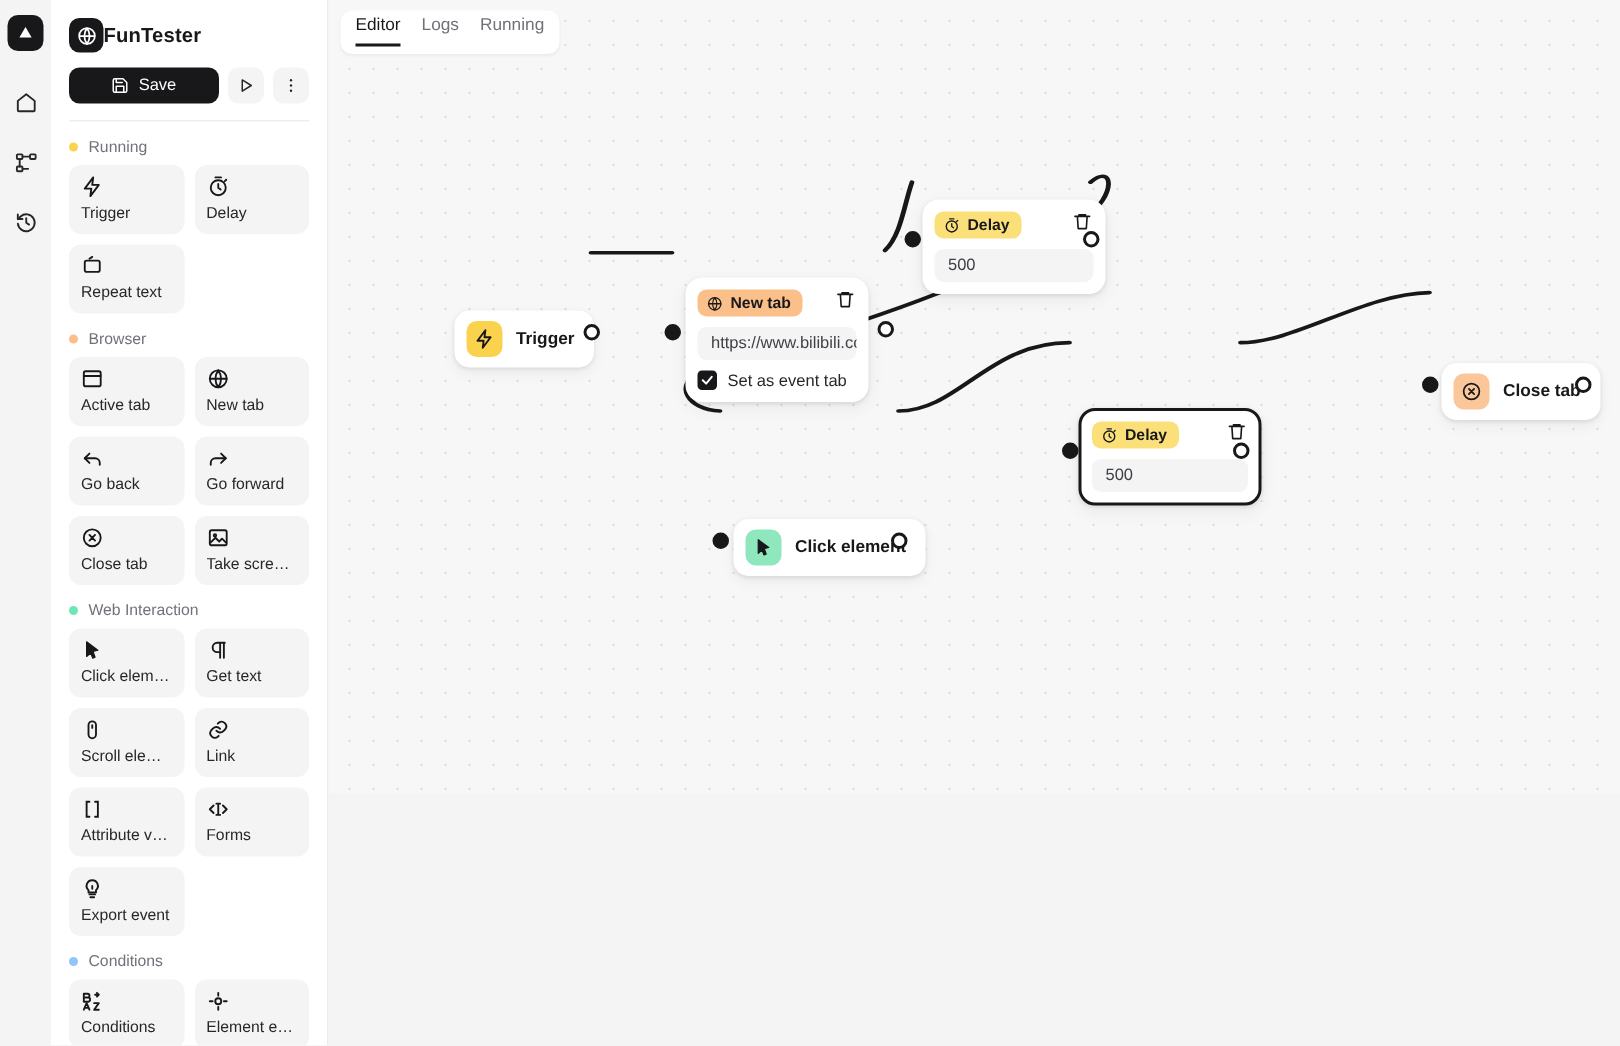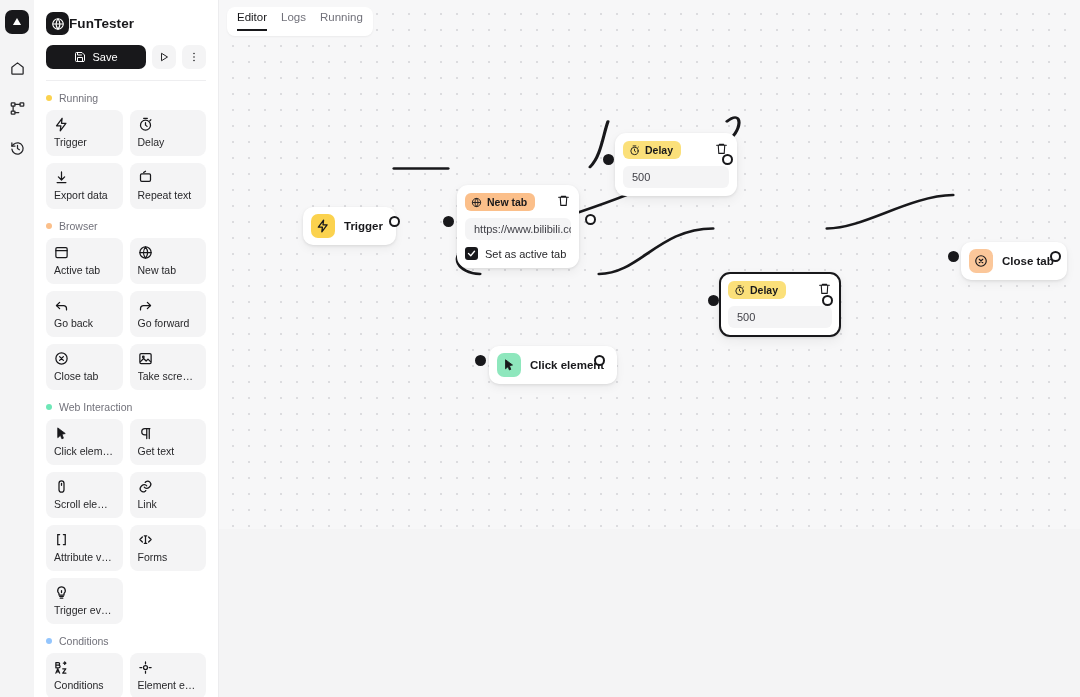--- a/index.html
+++ b/index.html
@@ -261,28 +261,20 @@
               <svg class="ic" width="15" height="15" viewBox="0 0 24 24" fill="none" stroke="currentColor" stroke-width="2" stroke-linecap="round" stroke-linejoin="round">
                 <circle cx="12" cy="13" r="8"></circle>
                 <path d="M12 9v4l2.5 2M9 2h6M19 6l1.5-1.5"></path>
               </svg>
             </span>
             <div class="lb">Delay</div>
           </div>
           <div class="card">
             <span class="ic">
               <svg class="ic" width="15" height="15" viewBox="0 0 24 24" fill="none" stroke="currentColor" stroke-width="2" stroke-linecap="round" stroke-linejoin="round">
-                <path d="M12 3v12M7 11l5 5 5-5M5 20h14"></path>
-              </svg>
-            </span>
-            <div class="lb">Export data</div>
-          </div>
-          <div class="card">
-            <span class="ic">
-              <svg class="ic" width="15" height="15" viewBox="0 0 24 24" fill="none" stroke="currentColor" stroke-width="2" stroke-linecap="round" stroke-linejoin="round">
                 <rect x="4" y="6" width="16" height="12" rx="2"></rect>
                 <path d="M9 4l3-2"></path>
               </svg>
             </span>
             <div class="lb">Repeat text</div>
           </div>
         </div>
         <div class="sect-head">
           <span class="dot" style="background:#fbbf8a"></span>
           <span>Browser</span>
@@ -400,21 +392,21 @@
             <div class="lb">Forms</div>
           </div>
           <div class="card">
             <span class="ic">
               <svg class="ic" width="15" height="15" viewBox="0 0 24 24" fill="none" stroke="currentColor" stroke-width="2" stroke-linecap="round" stroke-linejoin="round">
                 <path d="M9 18h6M10 21h4"></path>
                 <path d="M12 3a6 6 0 0 0-4 10.5V16h8v-2.5A6 6 0 0 0 12 3z"></path>
                 <path d="M12 9v3"></path>
               </svg>
             </span>
-            <div class="lb">Trigger event</div>
+            <div class="lb">Export event</div>
           </div>
         </div>
         <div class="sect-head">
           <span class="dot" style="background:#93c5fd"></span>
           <span>Conditions</span>
         </div>
         <div class="grid">
           <div class="card">
             <span class="ic">
               <svg class="ic" width="15" height="15" viewBox="0 0 24 24" fill="none" stroke="currentColor" stroke-width="2" stroke-linecap="round" stroke-linejoin="round">
@@ -488,21 +480,21 @@
               </svg>
           </span>
         </div>
         <div class="field">https://www.bilibili.cc</div>
         <div class="chk-row">
           <span class="chk">
             <svg width="9" height="9" viewBox="0 0 24 24" fill="none" stroke="#fff" stroke-width="3.5" stroke-linecap="round" stroke-linejoin="round">
                 <path d="M4 12l6 6L20 6"></path>
               </svg>
           </span>
-          <span class="chk-lb">Set as active tab</span>
+          <span class="chk-lb">Set as event tab</span>
         </div>
       </div>
     </div>
     <div class="handle h-out" style="left:366px; top:214px;"></div>
 
     <div class="node" style="left:396px; top:133px;">
       <div class="node-box">
         <div class="box-head">
           <span class="pill" style="background:#fbe07a">
             <span style="display:flex">

